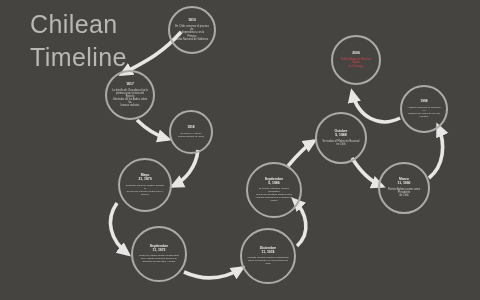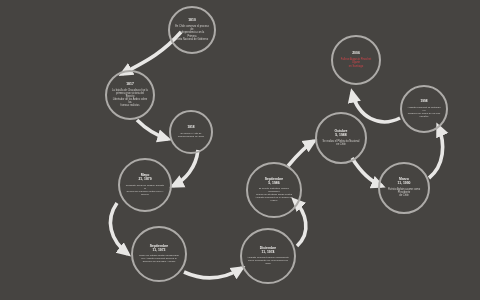--- a/index.html
+++ b/index.html
@@ -87,20 +87,22 @@
         <path d="M 117 203 C 105 220 110 240 128 254" fill="none" stroke="#e8e7e5" stroke-width="3.6" stroke-linecap="butt" marker-end="url(#ah)"></path>
         <path d="M 184 272 C 206 282 226 278 242 268" fill="none" stroke="#e8e7e5" stroke-width="3.6" stroke-linecap="butt" marker-end="url(#ah)"></path>
         <path d="M 297 246 C 312 232 306 212 294 200" fill="none" stroke="#e8e7e5" stroke-width="3.6" stroke-linecap="butt" marker-end="url(#ah)"></path>
         <path d="M 288 166 C 298 154 306 146 314 141" fill="none" stroke="#e8e7e5" stroke-width="3.6" stroke-linecap="butt" marker-end="url(#ah)"></path>
         <path d="M 352 158 C 362 174 372 182 382 186" fill="none" stroke="#e8e7e5" stroke-width="3.6" stroke-linecap="butt" marker-end="url(#ah)"></path>
         <path d="M 429 178 C 444 166 446 144 438 126" fill="none" stroke="#e8e7e5" stroke-width="3.6" stroke-linecap="butt" marker-end="url(#ah)"></path>
         <path d="M 400 118 C 380 128 358 118 352 92" fill="none" stroke="#e8e7e5" stroke-width="3.6" stroke-linecap="butt" marker-end="url(#ah)"></path>
       </g>
   </svg>
 
+  <div id="title">Chilean
+Timeline</div>
 
   <div id="nodes-layer">
       <div class="node" style="left: 168px; top: 6px; width: 48px; height: 48px;">
         <div class="node-head" style="font-size: 3.4px;">1810</div>
         <div class="node-body" style="font-size: 2.6px; margin-top: 2px;">En Chile comenzo el proceso de
 independencia con la Primera
 Junta Nacional de Gobierno</div>
       </div>
       <div class="node" style="left: 105px; top: 70px; width: 50px; height: 50px;">
         <div class="node-head" style="font-size: 3.4px;">1817</div>

